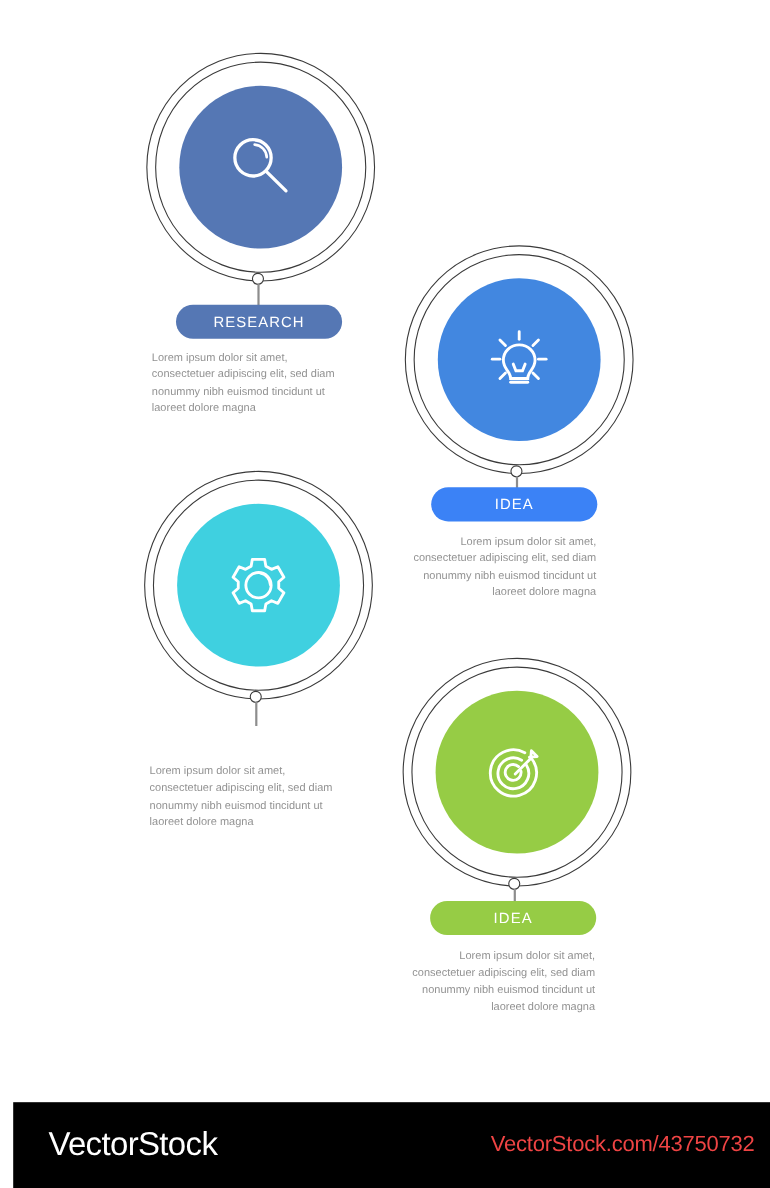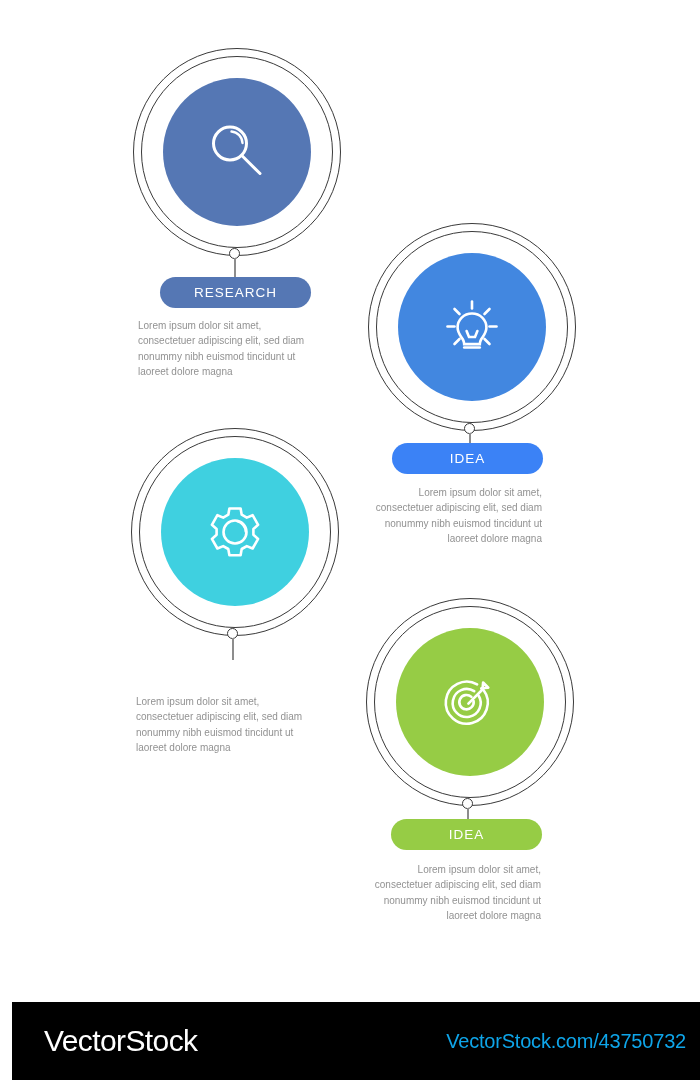--- a/index.html
+++ b/index.html
@@ -100,21 +100,21 @@
   #wm-logo {
     position:absolute; left:32px; top:50%;
     transform:translateY(-50%);
     color:#ffffff;
     font-size:30px;
     letter-spacing:-0.6px;
   }
   #wm-url {
     position:absolute; right:26px; top:50%;
     transform:translateY(-50%);
-    color:#0ea5e9;
+    color:#ef4444;
     font-size:20px;
     letter-spacing:-0.2px;
   }
 </style>
 </head>
 <body style="background: rgb(255, 255, 255);">
 
 <div id="canvas">
 
   <div class="step" id="step-research">

